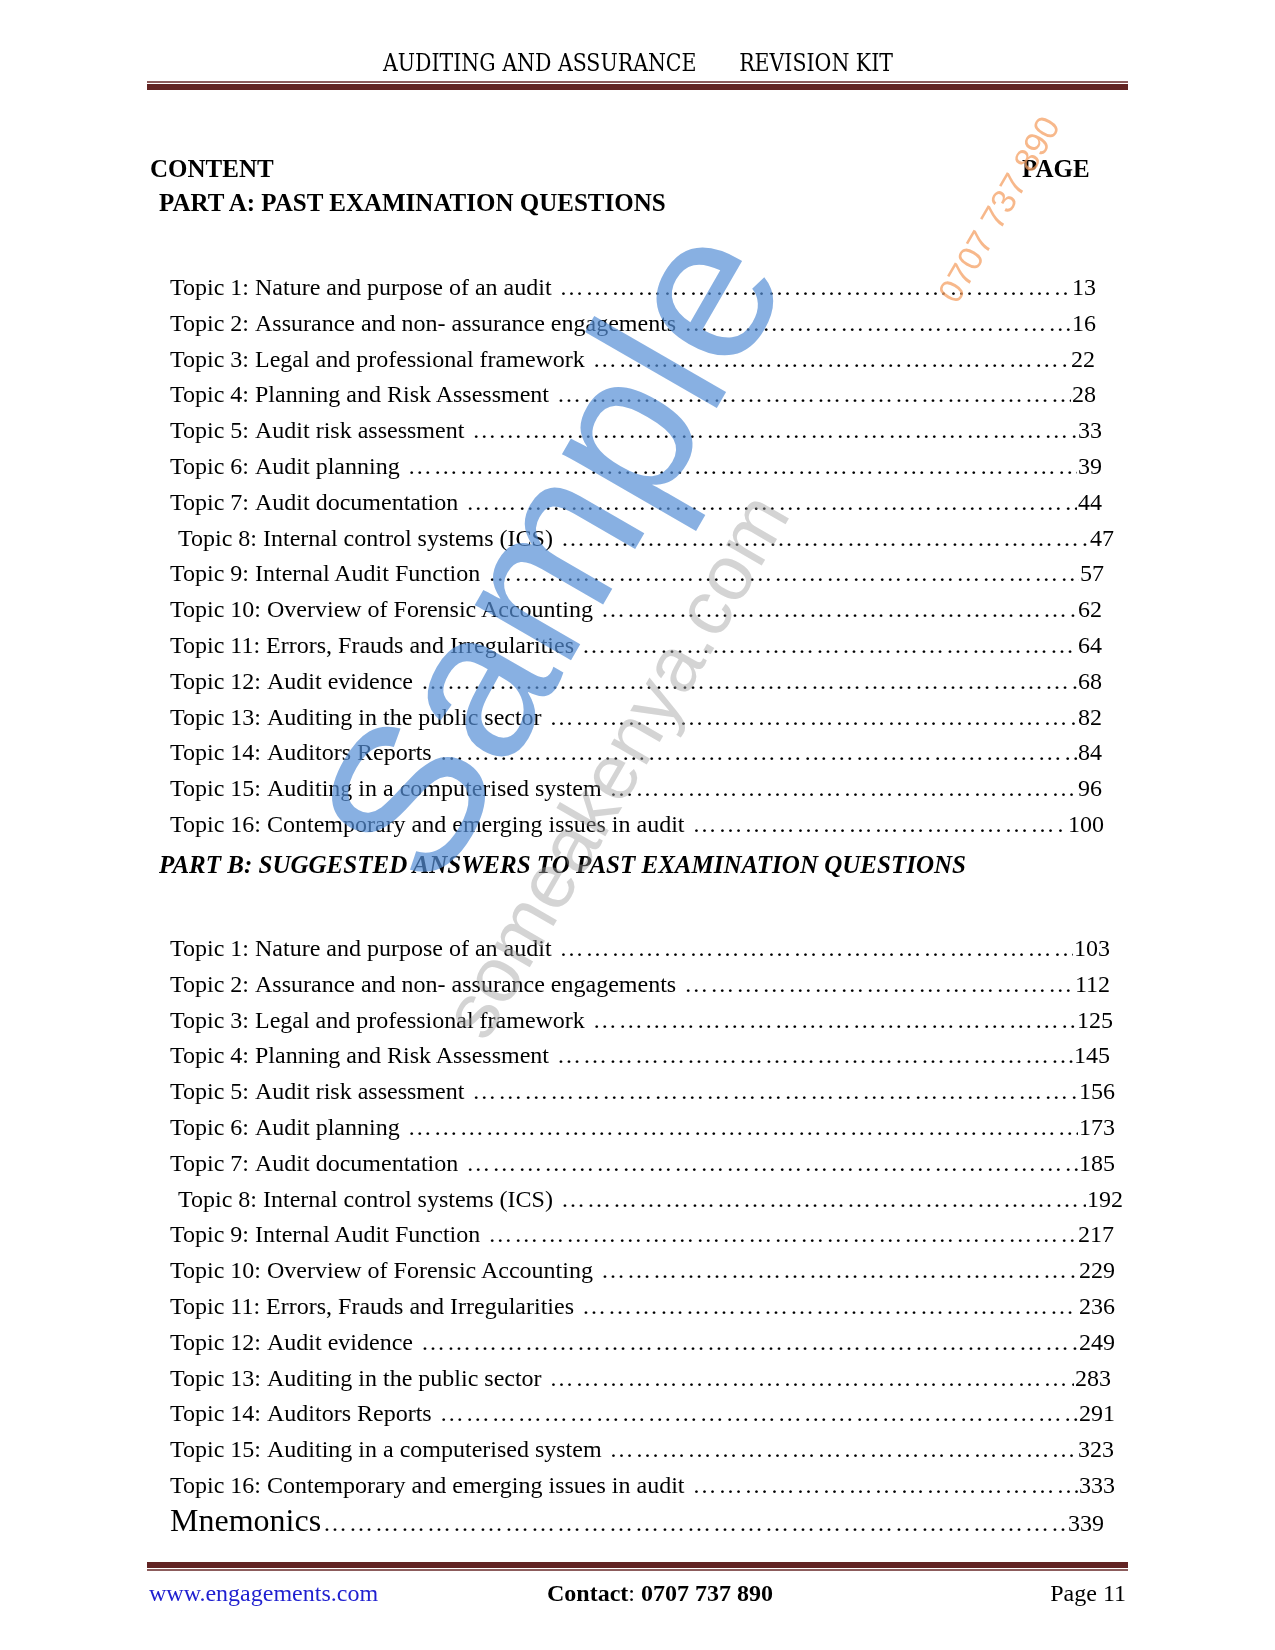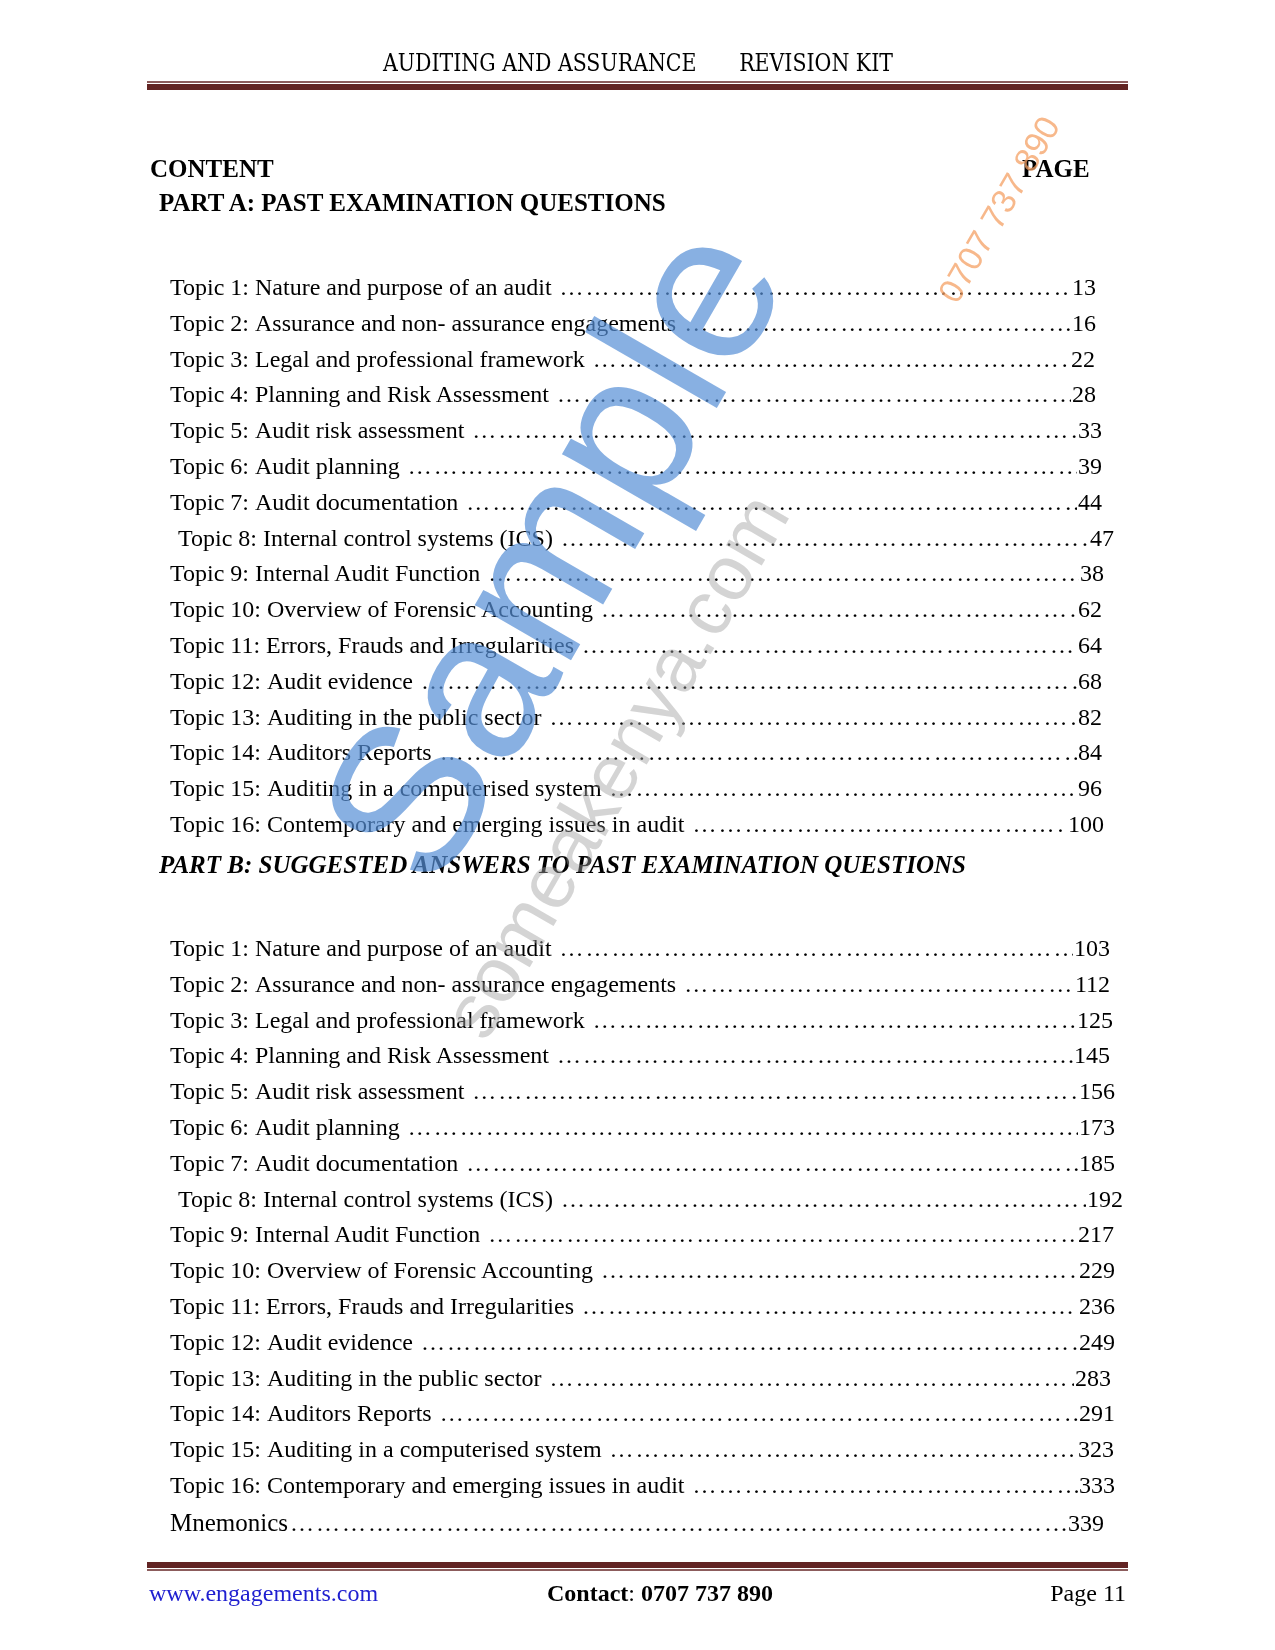--- a/index.html
+++ b/index.html
@@ -20,21 +20,21 @@
     .toc-head { position: absolute; font-weight: bold; font-size: 25px; }
     .part-title { position: absolute; left: 159px; font-weight: bold; font-size: 25px; white-space: nowrap; }
     .toc-row { position: absolute; left: 170px; width: 940px; height: 34px; display: flex;
       align-items: baseline; font-size: 24px; white-space: nowrap; }
     .toc-row.shift { left: 178px; }
     .toc-row .lbl { font-weight: normal; }
     .toc-row .ttl { margin-left: 6px; }
     .toc-row .dots { flex: 1; overflow: hidden; margin: 0 1px 0 8px; letter-spacing: 2px; color: #000; }
     .toc-row .dots::before { content: "……………………………………………………………………………………………………………………………………"; }
     .toc-row .pg { text-align: right; margin-top: 48px; }
-    .toc-row.mnem .lbl { font-size: 25px; }
+    .toc-row.mnem .lbl { font-size: 32px; }
 
     .wm { position: absolute; pointer-events: none; white-space: nowrap; }
     .wm-sample { left: 195px; top: 430px; font-family: "Liberation Sans", sans-serif; font-size: 210px;
       color: rgba(85, 142, 213, 0.70); transform: rotate(-60deg); transform-origin: center; }
     .wm-site { left: 310px; top: 720px; font-family: "Liberation Sans", sans-serif; font-size: 78px;
       color: rgba(160,160,160,0.45); transform: rotate(-60deg); transform-origin: center; }
     .wm-phone { left: 895px; top: 190px; font-family: "Liberation Sans", sans-serif; font-size: 34px;
       color: rgba(244, 160, 100, 0.75); transform: rotate(-60deg); transform-origin: center; }
 
     .footer { position: absolute; top: 1580px; left: 147px; width: 981px; height: 30px; font-size: 24px; }
@@ -107,21 +107,21 @@
     <div class="toc-row shift" style="top: 476.6px; width: 936px;">
       <span class="lbl">Topic 8:</span>
       <span class="ttl">Internal control systems (ICS)</span>
       <span class="dots"></span>
       <span class="pg">47</span>
     </div>
     <div class="toc-row" style="top: 512.4px; width: 934px;">
       <span class="lbl">Topic 9:</span>
       <span class="ttl">Internal Audit Function</span>
       <span class="dots"></span>
-      <span class="pg">38</span>
+      <span class="pg">57</span>
     </div>
     <div class="toc-row" style="top: 548.2px; width: 932px;">
       <span class="lbl">Topic 10:</span>
       <span class="ttl">Overview of Forensic Accounting</span>
       <span class="dots"></span>
       <span class="pg">62</span>
     </div>
     <div class="toc-row" style="top: 584px; width: 932px;">
       <span class="lbl">Topic 11:</span>
       <span class="ttl">Errors, Frauds and Irregularities</span>

